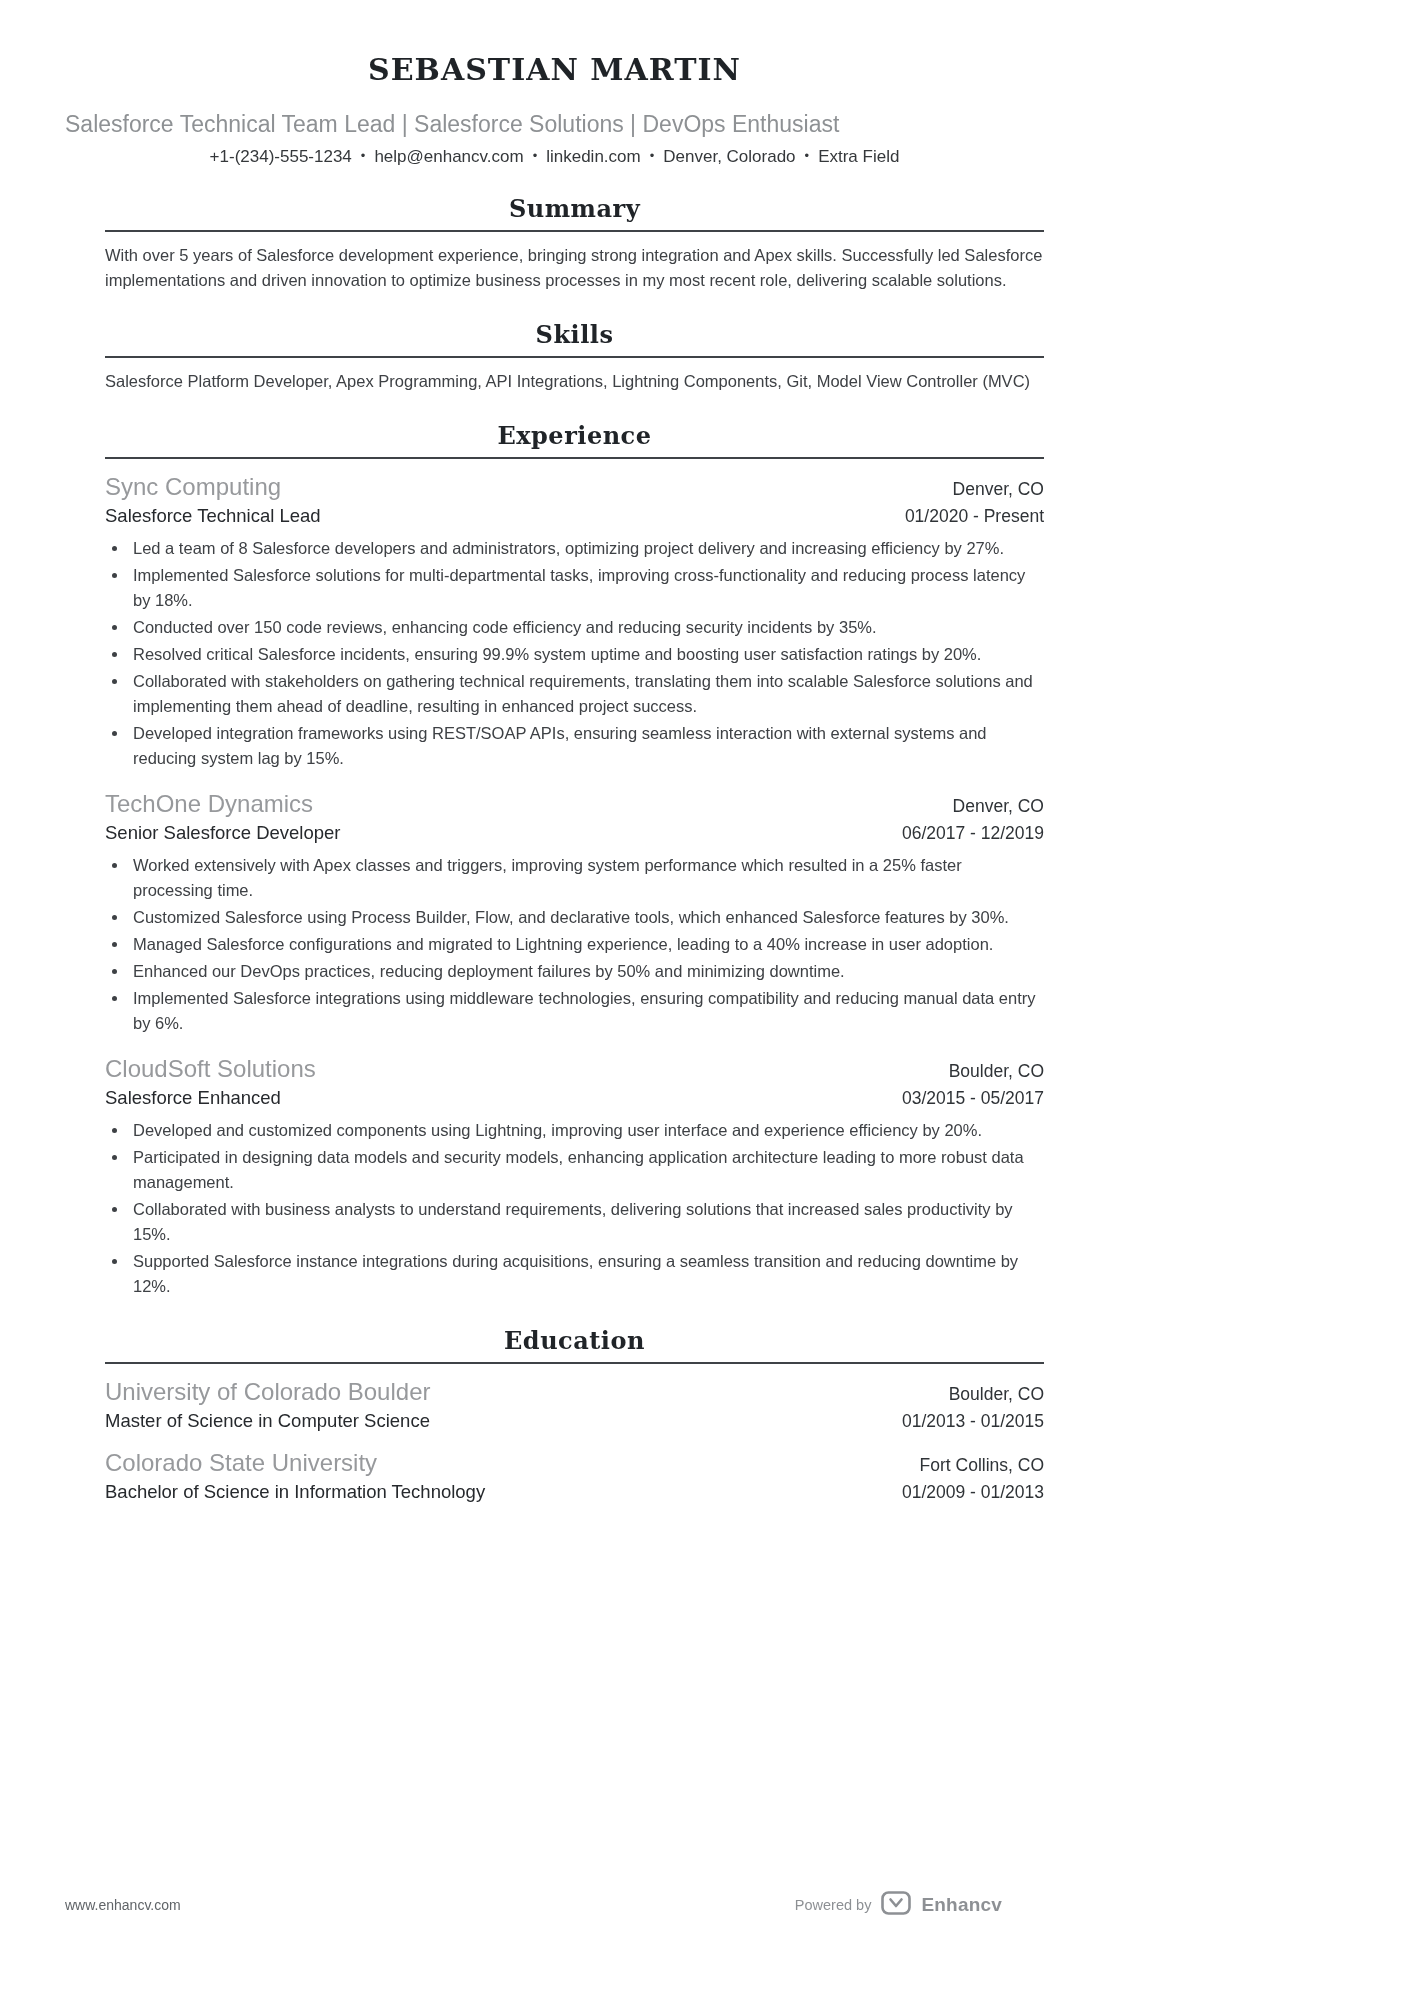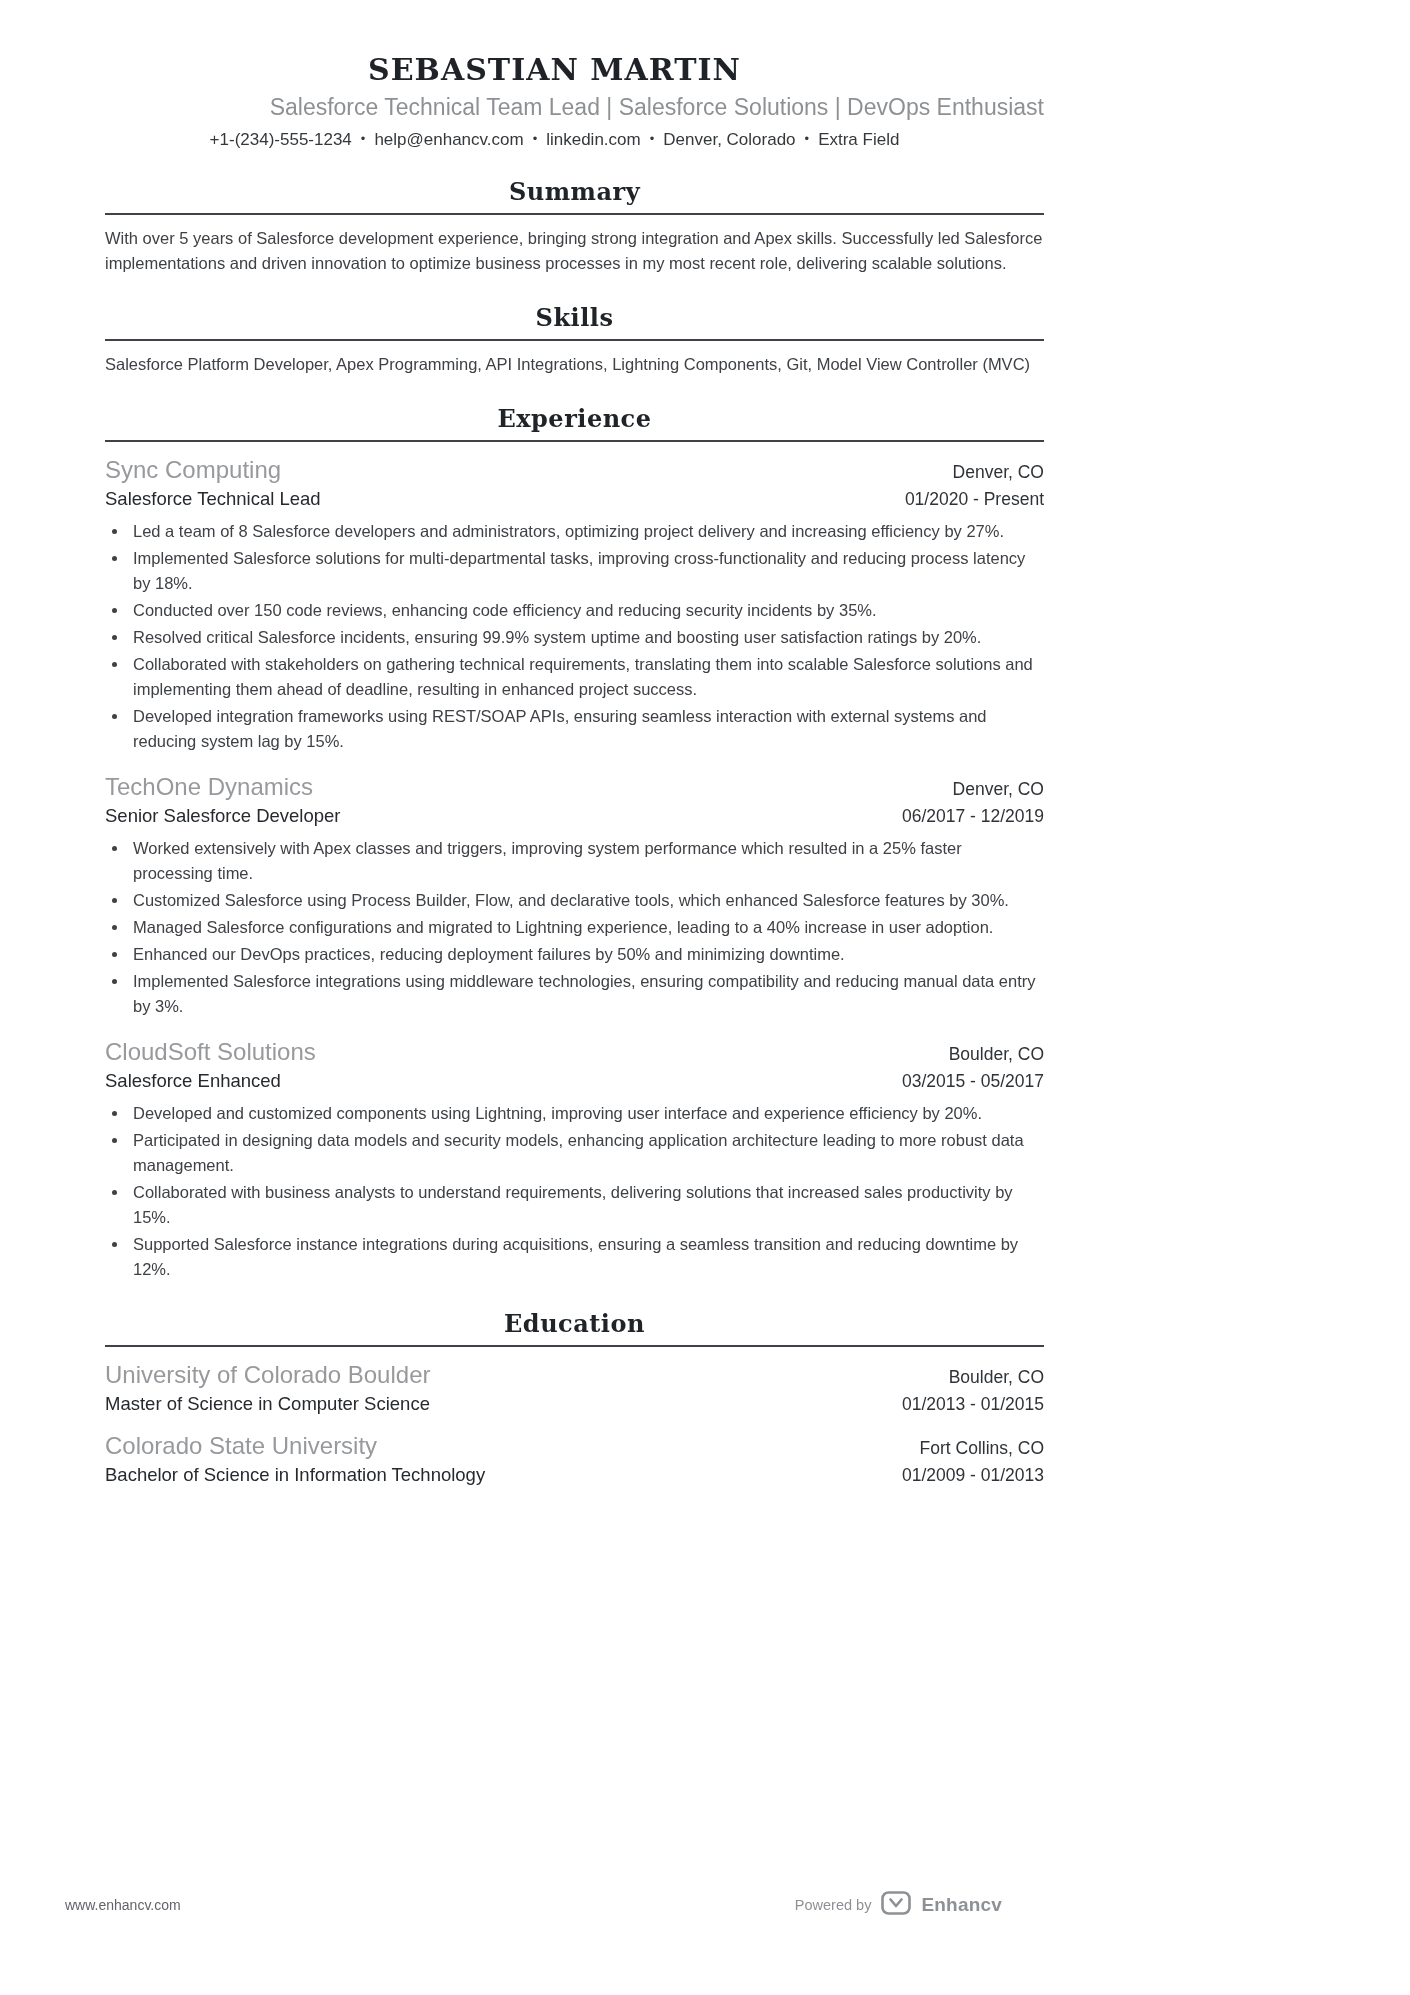--- a/index.html
+++ b/index.html
@@ -8,21 +8,21 @@
     width:1410px; height:1995px; position:relative; overflow:hidden;
     background:#ffffff; outline:1px solid #ececec;
     font-family:"Liberation Sans","DejaVu Sans",sans-serif; color:#3d4043;padding-left:33px;
   }
   .content { position:absolute; left:65px; top:52px; width:979px; }
 
   .name {
     font-family:"DejaVu Serif","Liberation Serif",serif; font-weight:700;
     font-size:30px; letter-spacing:1px; color:#1f2327; text-align:center;
   }
-  .headline { margin-top:7px; text-align:right; font-size:23px; color:#8e9194; }
+  .headline { margin-top:24px; text-align:left; font-size:23px; color:#8e9194; }
   .contact { margin-top:9px; text-align:center; font-size:17px; color:#35383b; }
   .contact .dot { display:inline-block; margin:0 9px; font-size:13px; vertical-align:2px; }
 
   .section { margin-top:27px;margin-left:40px; }
   .section-heading {
     font-family:"DejaVu Serif","Liberation Serif",serif; font-weight:700;
     font-size:24px; color:#202428; text-align:center; letter-spacing:0.5px;
   }
   .rule { margin-top:7px; height:2px; background:#3f4347; }
   .body-text { margin-top:11px; font-size:16.5px; line-height:25px; color:#3e4145; }
@@ -105,21 +105,21 @@
         </div>
         <div class="row">
           <div class="role">Senior Salesforce Developer</div>
           <div class="dates">06/2017 - 12/2019</div>
         </div>
         <ul class="bullets">
           <li>Worked extensively with Apex classes and triggers, improving system performance which resulted in a 25% faster processing time.</li>
           <li>Customized Salesforce using Process Builder, Flow, and declarative tools, which enhanced Salesforce features by 30%.</li>
           <li>Managed Salesforce configurations and migrated to Lightning experience, leading to a 40% increase in user adoption.</li>
           <li>Enhanced our DevOps practices, reducing deployment failures by 50% and minimizing downtime.</li>
-          <li>Implemented Salesforce integrations using middleware technologies, ensuring compatibility and reducing manual data entry by 3%.</li>
+          <li>Implemented Salesforce integrations using middleware technologies, ensuring compatibility and reducing manual data entry by 6%.</li>
         </ul>
       </article>
 
       <article class="job">
         <div class="row">
           <div class="company">CloudSoft Solutions</div>
           <div class="place">Boulder, CO</div>
         </div>
         <div class="row">
           <div class="role">Salesforce Enhanced</div>

